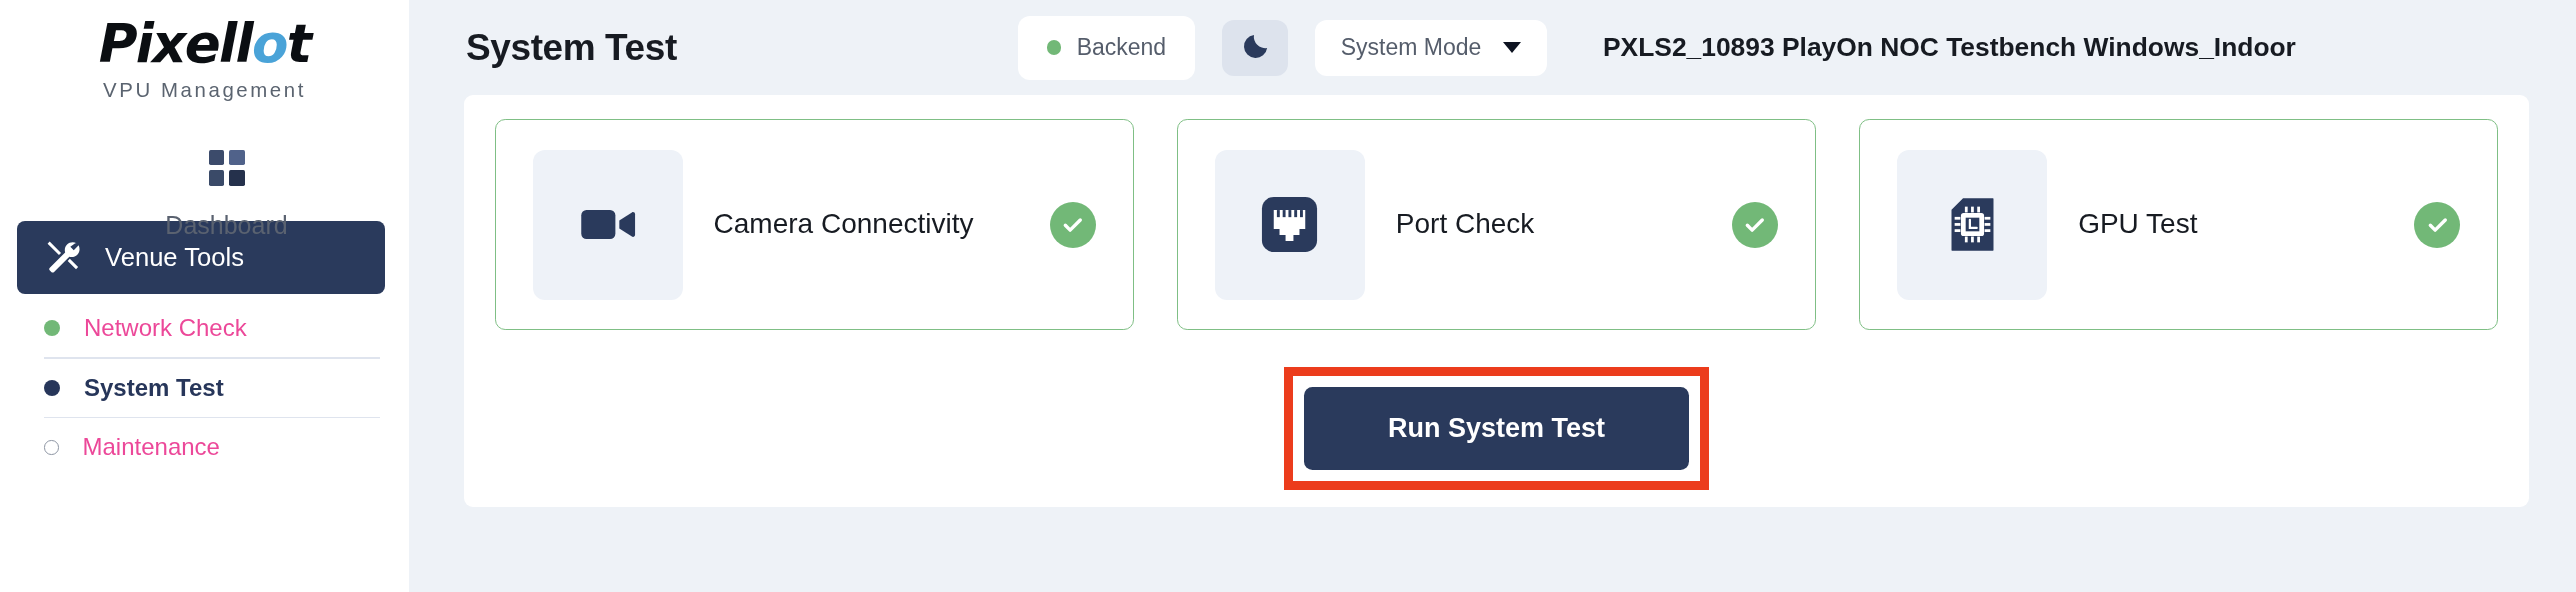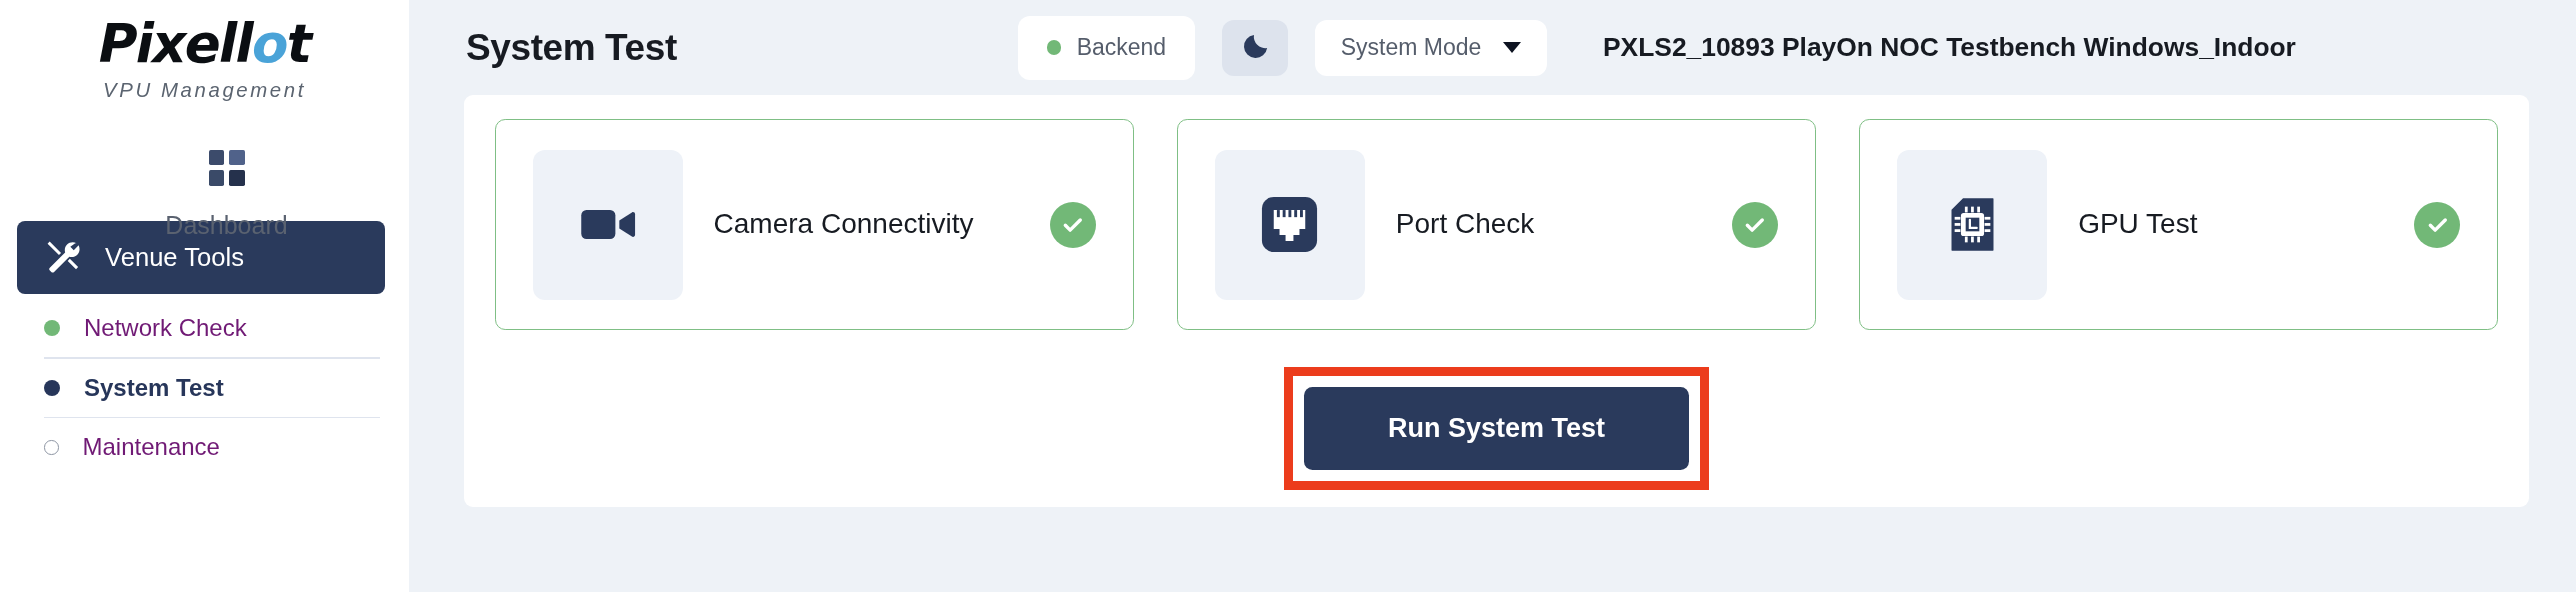--- a/index.html
+++ b/index.html
@@ -26,21 +26,20 @@
     font-style: italic;
     letter-spacing: -1.7px;
     color: #0b0e12;
     line-height: 1;
     display: inline-block;
   }
   .logo-word .o-blue { color: #4aa3d8; }
   .logo-sub {
     margin-top: 8.5px;
     font-size: 20.4px;
-    font-style: italic;
     letter-spacing: 2.6px;
     color: #5b6470;
     font-family: "Liberation Sans", sans-serif;
   }
 
   .nav { margin-top: 48px; }
   .nav-row {
     display: flex; align-items: center;
     height: 56px;
     padding-left: 44px;
@@ -76,21 +75,21 @@
   .nav-active .label { color: #ffffff; font-size: 25.6px; }
   .tools-icon { width: 39px; height: 39px; flex: 0 0 39px; }
 
   .subnav { margin-top: 5.1px; }
   .sub-row {
     display: flex; align-items: center;
     height: 58px;
     padding-left: 44px;
     gap: 24px;
   }
-  .sub-row .label { font-size: 24px; color: #701a75; }
+  .sub-row .label { font-size: 24px; color: #ec4899; }
   .sub-row.current .label { color: #27365a; font-weight: 700; }
   .dot { width: 16px; height: 16px; border-radius: 50%; flex: 0 0 16px; }
   .dot-green { background: #72b877; }
   .dot-navy { background: #27365a; }
   .dot-hollow { background: transparent; border: 1.7px solid #8d95a3; width: 14.5px; height: 14.5px; flex: 0 0 14.5px; }
   .divider { height: 1.7px; background: #dfe4ee; margin: 0 29px 0 44px; }
 
   
   .main { flex: 1; position: relative; background: #eef2f7; padding: 0 37px; }
 

